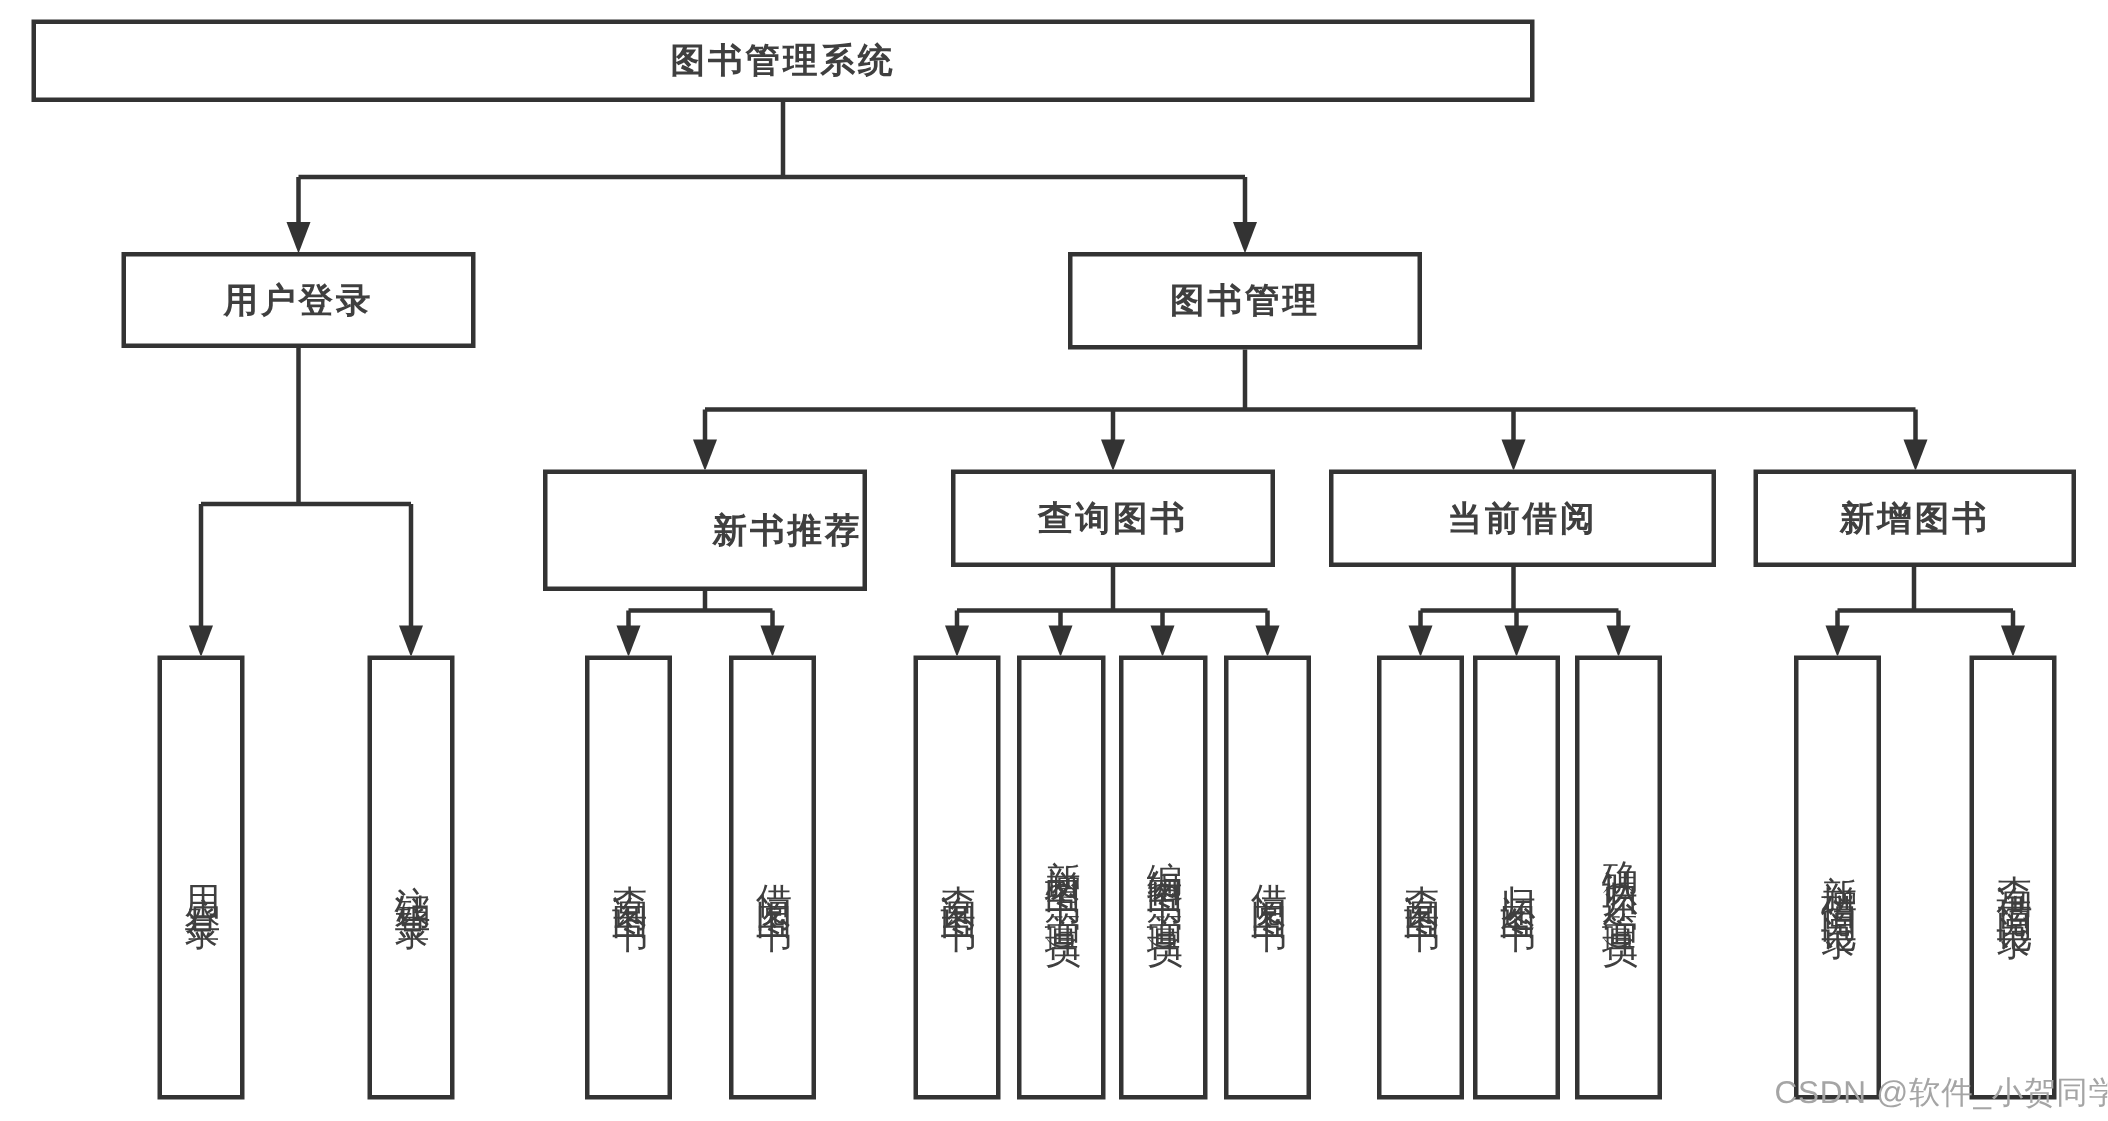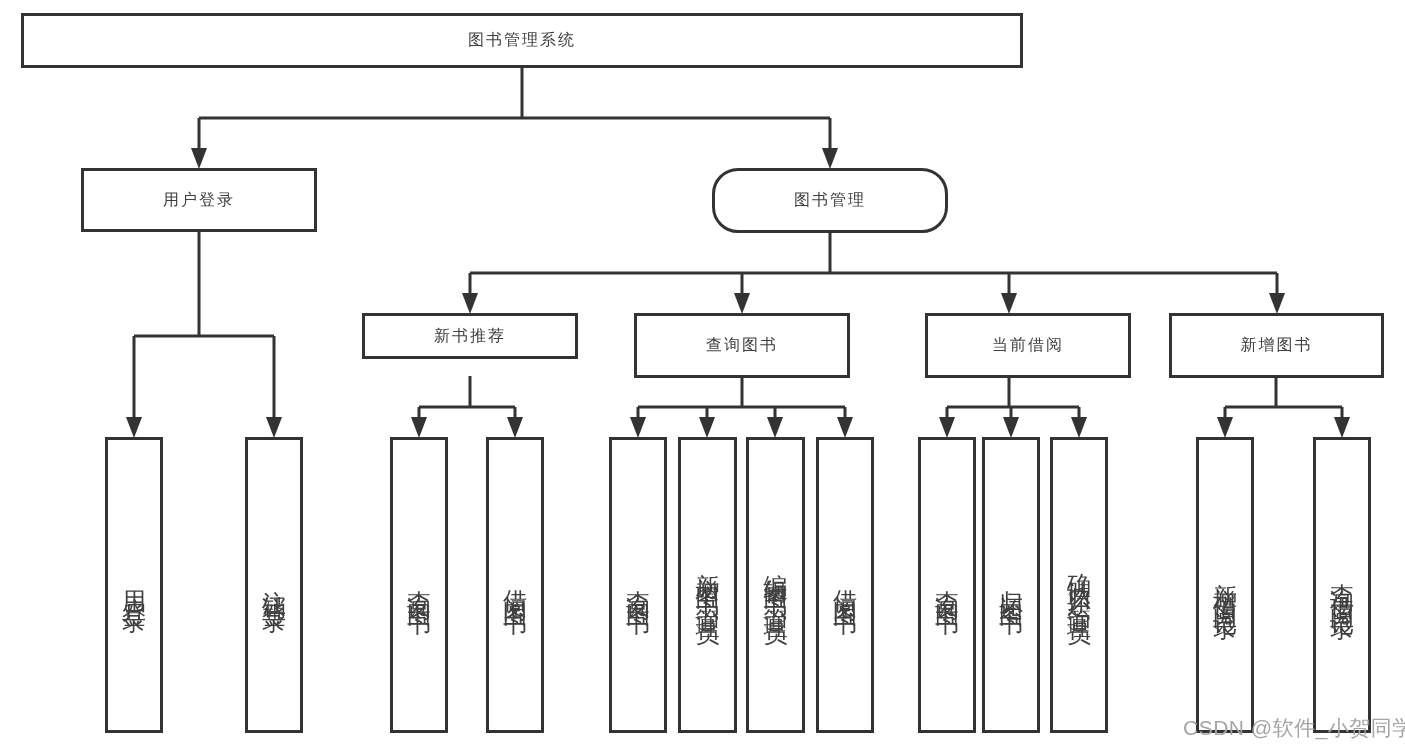--- a/index.html
+++ b/index.html
@@ -6,21 +6,21 @@
   .canvas {
     position:relative; width:1405px; height:747px; background:#ffffff;
     font-family:"Liberation Sans", sans-serif; overflow:hidden;
   }
   .box {
     position:absolute; box-sizing:border-box;
     border:3px solid #333333; background:#ffffff;
     display:flex; align-items:center; justify-content:center;
     color:#3f3f3f; z-index:1;
   }
-  .h-box { font-size:16px; letter-spacing:2px; }
+  .h-box { font-size:23px; letter-spacing:2px;font-weight:bold; }
   .v-box {
     writing-mode:vertical-rl; text-orientation:mixed;
     font-size:24px; letter-spacing:7px; line-height:1;
   }
   .connectors { position:absolute; left:0; top:0; z-index:0; pointer-events:none; }
   .connectors path { stroke:#333333; stroke-width:3; fill:none; }
   .connectors polygon { fill:#333333; stroke:none; }
   .watermark {
     position:absolute; left:1183px; top:714px; z-index:2;
     font-size:21px; color:#a5a5a5; letter-spacing:0.5px; white-space:nowrap;
@@ -74,31 +74,31 @@
     </g>
   </svg>
 
   <div class="box h-box" style="left:21px; top:13px; width:1002px; height:55px;">
     <span>图书管理系统</span>
   </div>
 
   <div class="box h-box" style="left:81px; top:168px; width:236px; height:64px;">
     <span>用户登录</span>
   </div>
-  <div class="box h-box" style="left:712px; top:168px; width:236px; height:65px;border-radius:26px;">
+  <div class="box h-box" style="left:712px; top:168px; width:236px; height:65px;">
     <span>图书管理</span>
   </div>
 
-  <div class="box h-box" style="left:362px; top:313px; width:216px; height:46px;">
+  <div class="box h-box" style="left:362px; top:313px; width:216px; height:81px;justify-content:flex-end;">
     <span>新书推荐</span>
   </div>
   <div class="box h-box" style="left:634px; top:313px; width:216px; height:65px;">
     <span>查询图书</span>
   </div>
-  <div class="box h-box" style="left:925px; top:313px; width:206px; height:65px;">
+  <div class="box h-box" style="left:886px; top:313px; width:258px; height:65px;">
     <span>当前借阅</span>
   </div>
   <div class="box h-box" style="left:1169px; top:313px; width:215px; height:65px;">
     <span>新增图书</span>
   </div>
 
   <div class="box v-box" style="left:105px; top:437px; width:58px; height:296px;">
     <span>用户登录</span>
   </div>
   <div class="box v-box" style="left:245px; top:437px; width:58px; height:296px;">

